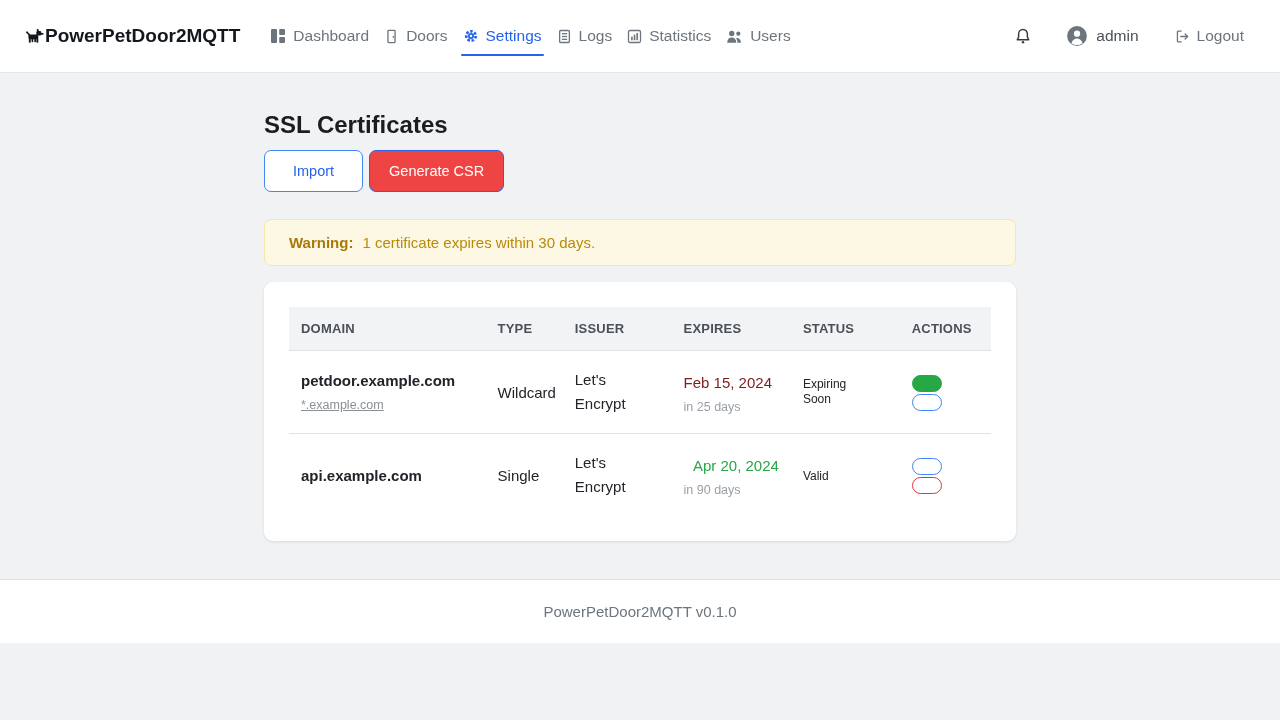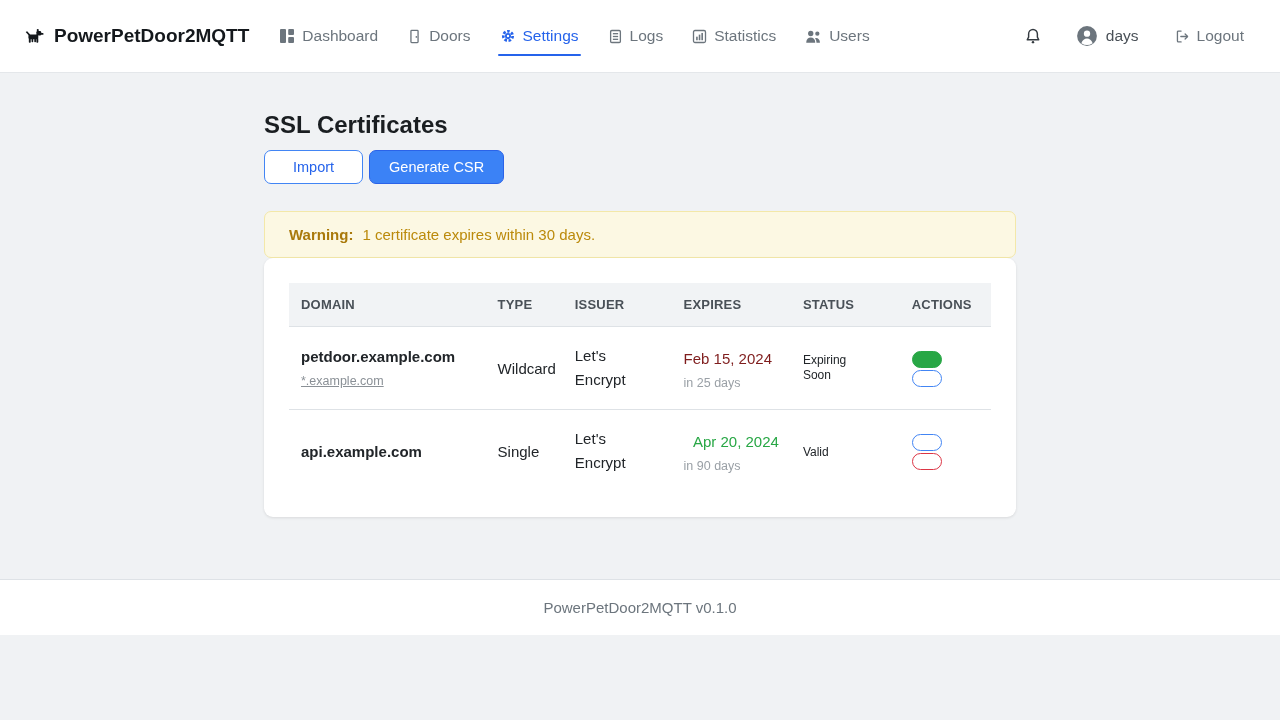--- a/index.html
+++ b/index.html
@@ -10,22 +10,22 @@
     background: #f0f2f4;
     color: #212529;
     overflow: hidden;
   }
 
   
   .navbar {
     height: 73px; background: #ffffff; border-bottom: 1px solid #e4e7ea;
     display: flex; align-items: center; padding: 0 30px 0 24px;
   }
-  .brand { display: flex; align-items: center; gap: 9px; font-size: 19px; font-weight: bold; color: #14181c; cursor: pointer; }
-  .nav-items { display: flex; align-items: center; gap: 29px; margin-left: 30px; height: 100%; }
+  .brand { display: flex; align-items: center; font-size: 19px; font-weight: bold; color: #14181c; cursor: pointer; }
+  .nav-items { display: flex; align-items: center; gap: 15px; margin-left: 30px; height: 100%; }
   .nav-item {
     display: flex; align-items: center; gap: 7px; height: 100%;
     color: #6c757d; font-size: 15.5px; cursor: pointer; position: relative;
   }
   .nav-item.active { color: #2563eb; }
   .nav-item.active::after {
     content: ""; position: absolute; left: -2px; right: -2px; bottom: 16px;
     height: 2.5px; background: #2563eb; border-radius: 2px;
   }
   .nav-right { margin-left: auto; display: flex; align-items: center; gap: 30px; }
@@ -33,25 +33,25 @@
   .user-chip { display: flex; align-items: center; gap: 8px; font-size: 15.5px; color: #495057; cursor: pointer; }
   .logout { display: flex; align-items: center; gap: 7px; color: #6c757d; font-size: 15.5px; cursor: pointer; background: none; border: none; }
 
   
   .main { height: 506px; overflow: hidden; }
   .container { width: 752px; margin: 0 auto; padding-top: 38px; }
   .page-title { font-size: 24px; font-weight: bold; margin: 0 0 11px 0; color: #1a1e21; }
   .btn-row { display: flex; gap: 6px; margin-bottom: 27px; }
   .btn { font-size: 14.5px; border-radius: 7px; cursor: pointer; font-family: "Liberation Sans", sans-serif; }
   .btn-outline { background: #ffffff; border: 1px solid #4285f4; color: #2563eb; padding: 8px 28px; }
-  .btn-solid  { background: #3b82f6; border: 1px solid #2b63e8; color: #ffffff; padding: 4px 19px; }
+  .btn-solid  { background: #ef4444; border: 1px solid #2b63e8; color: #ffffff; padding: 12px 19px; }
 
   .alert {
     background: #fcf8e3; border: 1px solid #f3e8a9; border-radius: 7px;
-    padding: 14px 24px; font-size: 15px; color: #bb8a0b; 
+    padding: 14px 24px; font-size: 15px; color: #bb8a0b; margin-bottom: 16px;
   }
   .alert .alert-label { font-weight: bold; color: #a9790b; margin-right: 9px; }
 
   .card {
     background: #ffffff; border-radius: 9px; padding: 25px;
     box-shadow: 0 1px 3px rgba(0,0,0,0.10);
   }
   table.certs { width: 100%; border-collapse: collapse; table-layout: fixed; }
   .certs col.c-domain { width: 28%; }
   .certs col.c-type { width: 11%; }
@@ -78,21 +78,21 @@
   .pill {
     display: inline-block; width: 30px; height: 17px; border-radius: 9px;
     margin-right: 5px; border: 1.5px solid transparent; cursor: pointer; padding: 0; vertical-align: middle;
   }
   .pill.solid-green { background: #28a745; border-color: #28a745; }
   .pill.outline-blue { background: #ffffff; border-color: #4285f4; }
   .pill.outline-red { background: #ffffff; border-color: #dc3545; }
 
   
   .footer {
-    height: 56px; background: #ffffff; border-top: 1px solid #dee2e6;
+    height: 64px; background: #ffffff; border-top: 1px solid #dee2e6;
     display: flex; align-items: center; justify-content: center;
     color: #6c757d; font-size: 15px;
   }
 </style>
 </head>
 <body>
 
 <header class="navbar">
   <div class="brand">
     <span style="display:flex;">
@@ -183,21 +183,21 @@
       </svg>
     </button>
     <div class="user-chip">
       <span style="display:flex;">
         <svg width="22" height="22" viewBox="0 0 16 16">
           <circle cx="8" cy="8" r="7.2" fill="#6c757d"></circle>
           <circle cx="8" cy="6.3" r="2.3" fill="#ffffff"></circle>
           <path d="M3.9 13.2c.9-2.2 2.3-3.3 4.1-3.3s3.2 1.1 4.1 3.3a7.2 7.2 0 0 1-8.2 0z" fill="#ffffff"></path>
         </svg>
       </span>
-      <span>days</span>
+      <span>admin</span>
     </div>
     <button class="logout">
       <span style="display:flex;">
         <svg width="15" height="15" viewBox="0 0 16 16" fill="none" stroke="#6c757d" stroke-width="1.4" stroke-linecap="round" stroke-linejoin="round">
           <path d="M6.5 2.2H3.6a1 1 0 0 0-1 1v9.6a1 1 0 0 0 1 1h2.9"></path>
           <line x1="6.2" y1="8" x2="13.2" y2="8"></line>
           <polyline points="10.8,5.4 13.4,8 10.8,10.6"></polyline>
         </svg>
       </span>
       <span>Logout</span>

